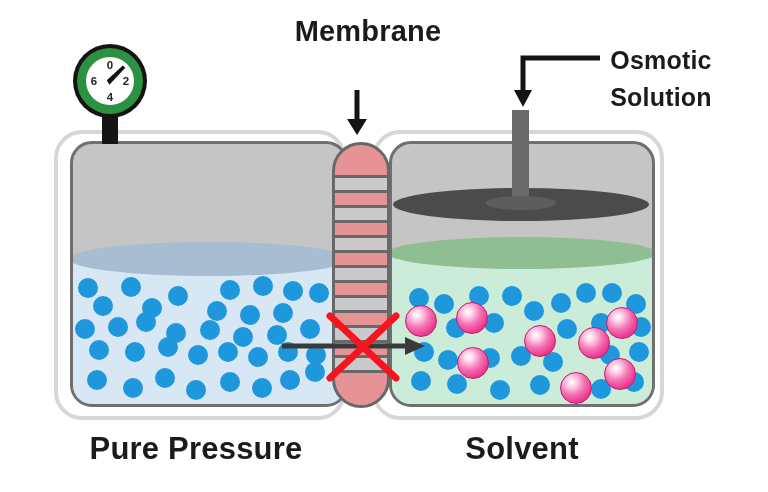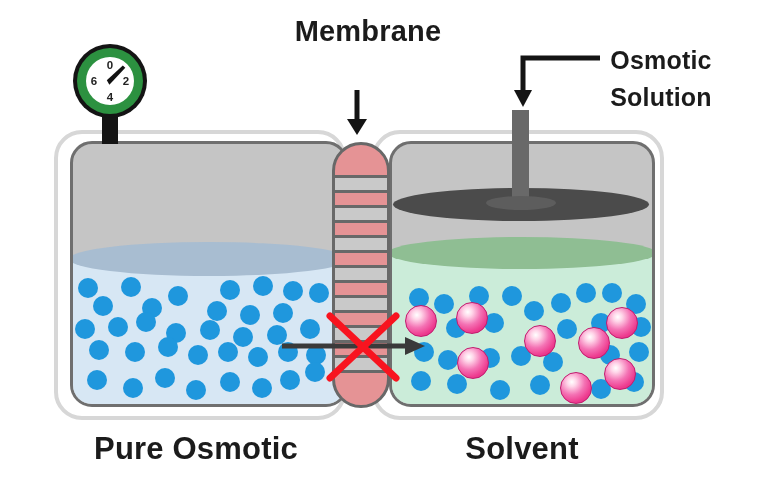--- a/index.html
+++ b/index.html
@@ -214,16 +214,16 @@
     <line x1="396" y1="316" x2="330" y2="378" stroke="#f8141f" stroke-width="7" stroke-linecap="round"></line>
   </svg>
 
   <div class="lbl label-membrane">
     <div>Membrane</div>
   </div>
   <div class="lbl label-osmotic">
     <div>Osmotic</div>
     <div>Solution</div>
   </div>
-  <div class="lbl label-beaker label-left">Pure Osmotic</div>
+  <div class="lbl label-beaker label-left">Pure Pressure</div>
   <div class="lbl label-beaker label-right">Solvent</div>
 
 </div>
 
 </body></html>

